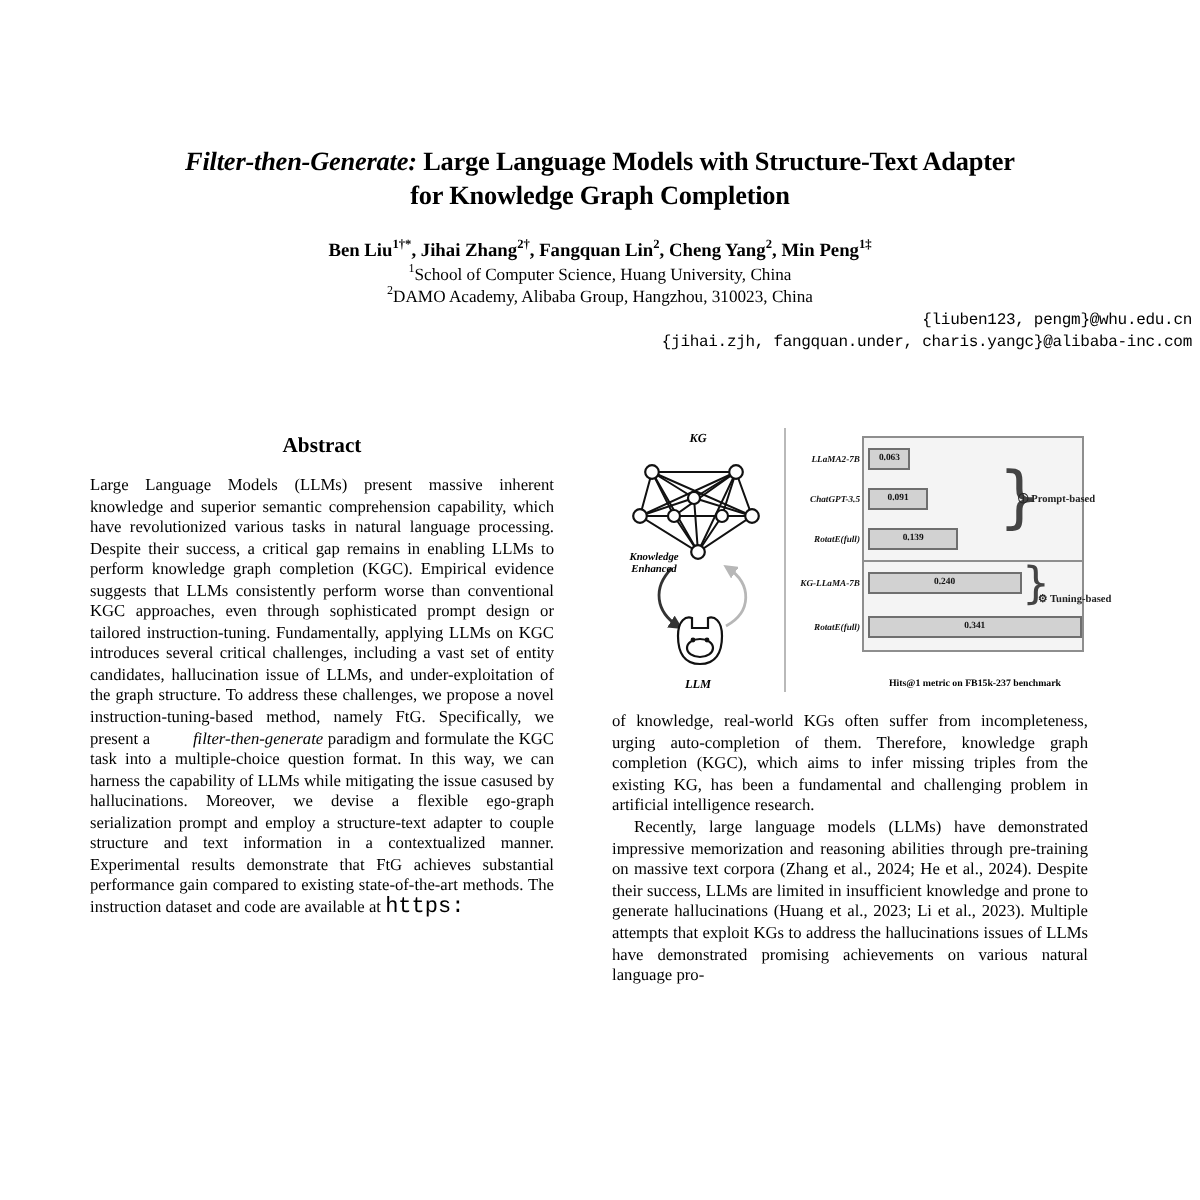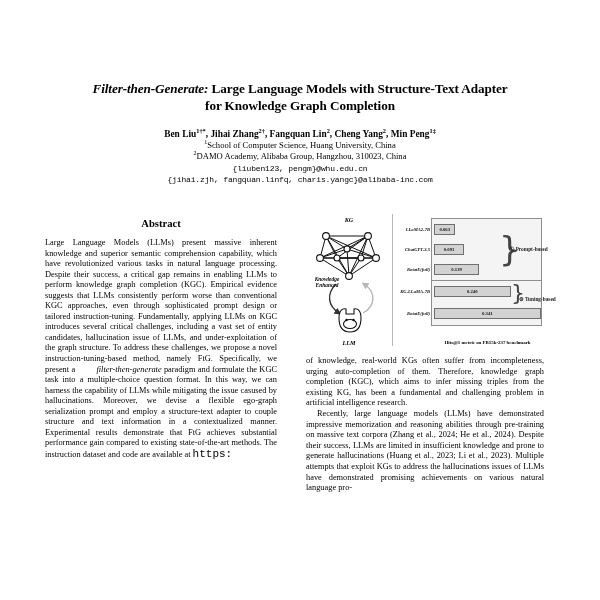--- a/index.html
+++ b/index.html
@@ -11,21 +11,21 @@
     width: 600px;
     height: 600px;
     overflow: hidden;
     font-family: "Liberation Serif", "DejaVu Serif", serif;
     color: #000000;
     position: relative;
   }
   .page {
     width: 600px;
     height: 516px;
-    padding: 12px;
+    padding: 4px;
     box-sizing: border-box;
     position: relative;
   }
 
   
   .title-block {
     padding-top: 68px;
     text-align: center;
   }
   .paper-title {
@@ -60,21 +60,21 @@
   }
   .affil sup {
     font-size: 6px;
     vertical-align: super;
     line-height: 0;
   }
   .emails {
     font-family: "Liberation Mono", "DejaVu Sans Mono", monospace;
     font-size: 8px;
     line-height: 11.6px;
-    text-align: center;
+    text-align: right;
     letter-spacing: -0.15px;
   }
 
   
   .columns {
     position: absolute;
     top: 208px;
     left: 0;
     width: 600px;
     height: 404px;
@@ -262,21 +262,21 @@
       <span><span>Min Peng</span><sup>1‡</sup></span>
     </div>
 
     <div class="affil">
       <sup>1</sup><span>School of Computer Science, Huang University, China</span>
     </div>
     <div class="affil">
       <sup>2</sup><span>DAMO Academy, Alibaba Group, Hangzhou, 310023, China</span>
     </div>
     <div class="emails">{liuben123, pengm}@whu.edu.cn</div>
-    <div class="emails">{jihai.zjh, fangquan.linfq, charis.yangc}@alibaba-inc.com</div>
+    <div class="emails">{jihai.zjh, fangquan.under, charis.yangc}@alibaba-inc.com</div>
   </div>
 
   <div class="columns">
 
     <div class="col">
       <div class="abstract-head">Abstract</div>
       <div class="abstract-body">
         <span>Large Language Models (LLMs) present massive inherent knowledge and superior semantic comprehension capability, which have revolutionized various tasks in natural language processing. Despite their success, a critical gap remains in enabling LLMs to perform knowledge graph completion (KGC). Empirical evidence suggests that LLMs consistently perform worse than conventional KGC approaches, even through sophisticated prompt design or tailored instruction-tuning. Fundamentally, applying LLMs on KGC introduces several critical challenges, including a vast set of entity candidates, hallucination issue of LLMs, and under-exploitation of the graph structure. To address these challenges, we propose a novel instruction-tuning-based method, namely FtG. Specifically, we present a </span><span class="ital">filter-then-generate</span><span> paradigm and formulate the KGC task into a multiple-choice question format. In this way, we can harness the capability of LLMs while mitigating the issue casused by hallucinations. Moreover, we devise a flexible ego-graph serialization prompt and employ a structure-text adapter to couple structure and text information in a contextualized manner. Experimental results demonstrate that FtG achieves substantial performance gain compared to existing state-of-the-art methods. The instruction dataset and code are available at </span><span class="mono">https:</span>
       </div>
     </div>

